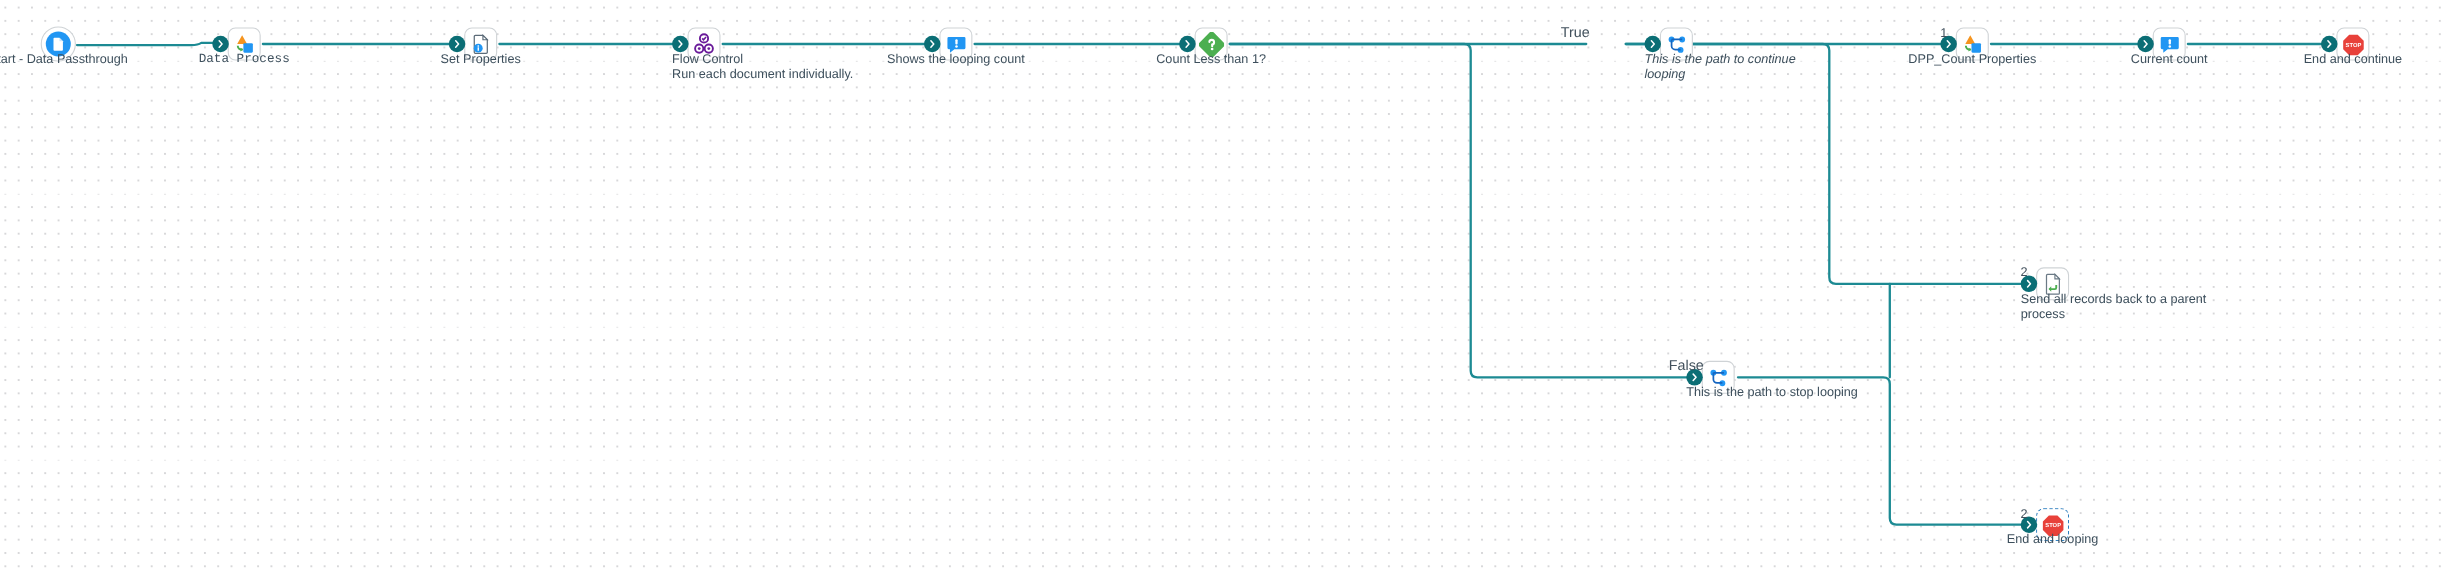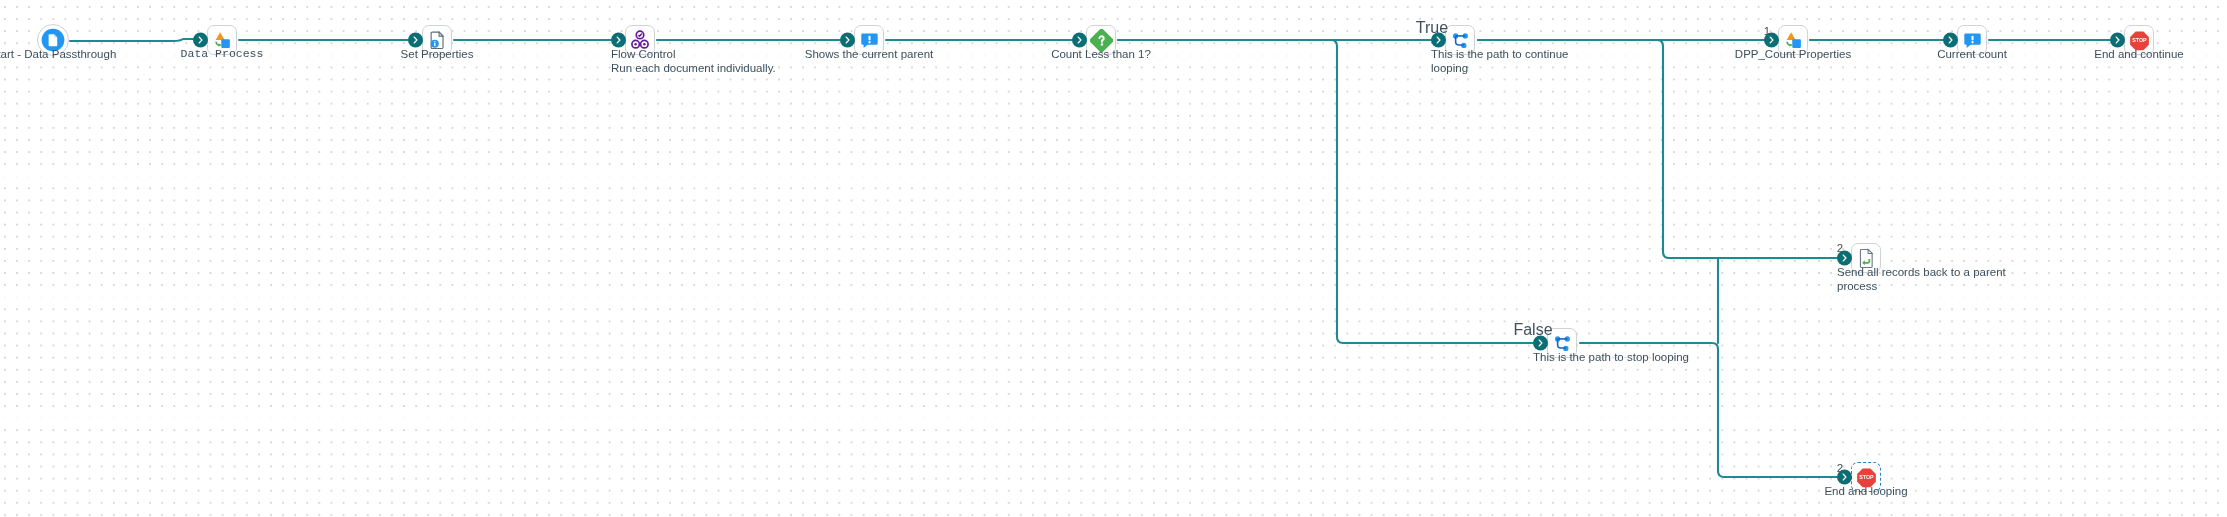--- a/index.html
+++ b/index.html
@@ -114,21 +114,21 @@
     left: -12px;
     transform: none;
     width: 190px;
   }
   .node-label.wide {
     width: 300px;
   }
 
   .wire-label {
     position: absolute;
-    font-size: 16px;
+    font-size: 13px;
     color: #41505c;
     z-index: 4;
     white-space: nowrap;
     transform: translate(-50%, -100%);
   }
   .wire-label.num {
     font-size: 11.5px;
     color: #41505c;
   }
 </style>
@@ -304,40 +304,40 @@
         <svg width="11" height="11">
             <use href="#ic-chevron"></use>
           </svg>
       </div>
       <div class="tile">
         <svg width="23" height="23">
             <use href="#ic-message"></use>
           </svg>
       </div>
     </div>
-    <div class="node-label">Shows the current parent</div>
+    <div class="node-label">Shows the looping count</div>
   </div>
 
   <div class="node" style="left:1101px; top:40px;">
     <div class="shape-wrap">
       <div class="conn-chip">
         <svg width="11" height="11">
             <use href="#ic-chevron"></use>
           </svg>
       </div>
       <div class="tile">
         <svg width="23" height="23">
             <use href="#ic-decision"></use>
           </svg>
       </div>
     </div>
     <div class="node-label">Count Less than 1?</div>
   </div>
 
-  <div class="node" style="left:1460px; top:40px;">
+  <div class="node" style="left:1524px; top:40px;font-style:italic;">
     <div class="shape-wrap">
       <div class="conn-chip">
         <svg width="11" height="11">
             <use href="#ic-chevron"></use>
           </svg>
       </div>
       <div class="tile">
         <svg width="23" height="23">
             <use href="#ic-route"></use>
           </svg>

